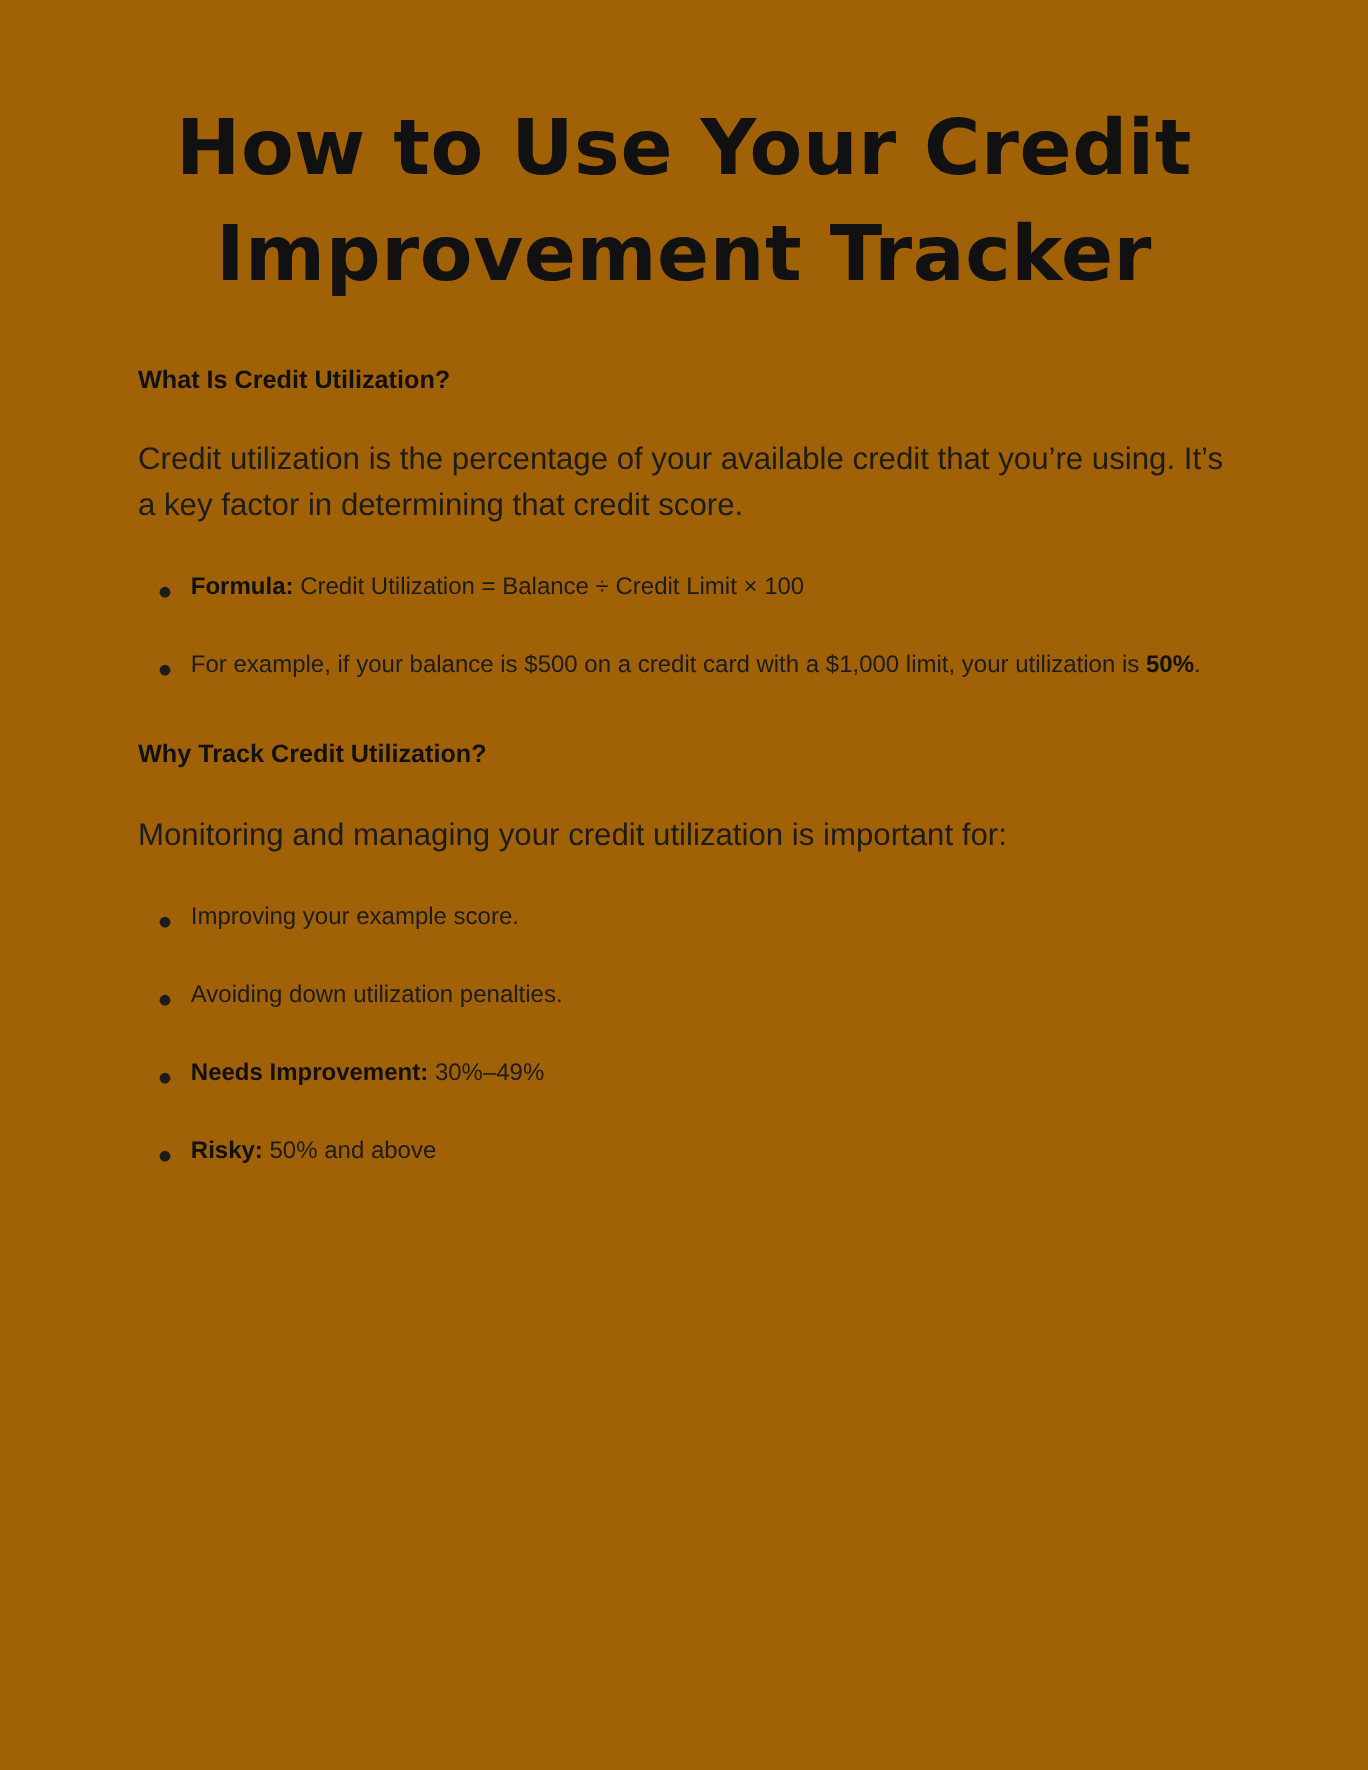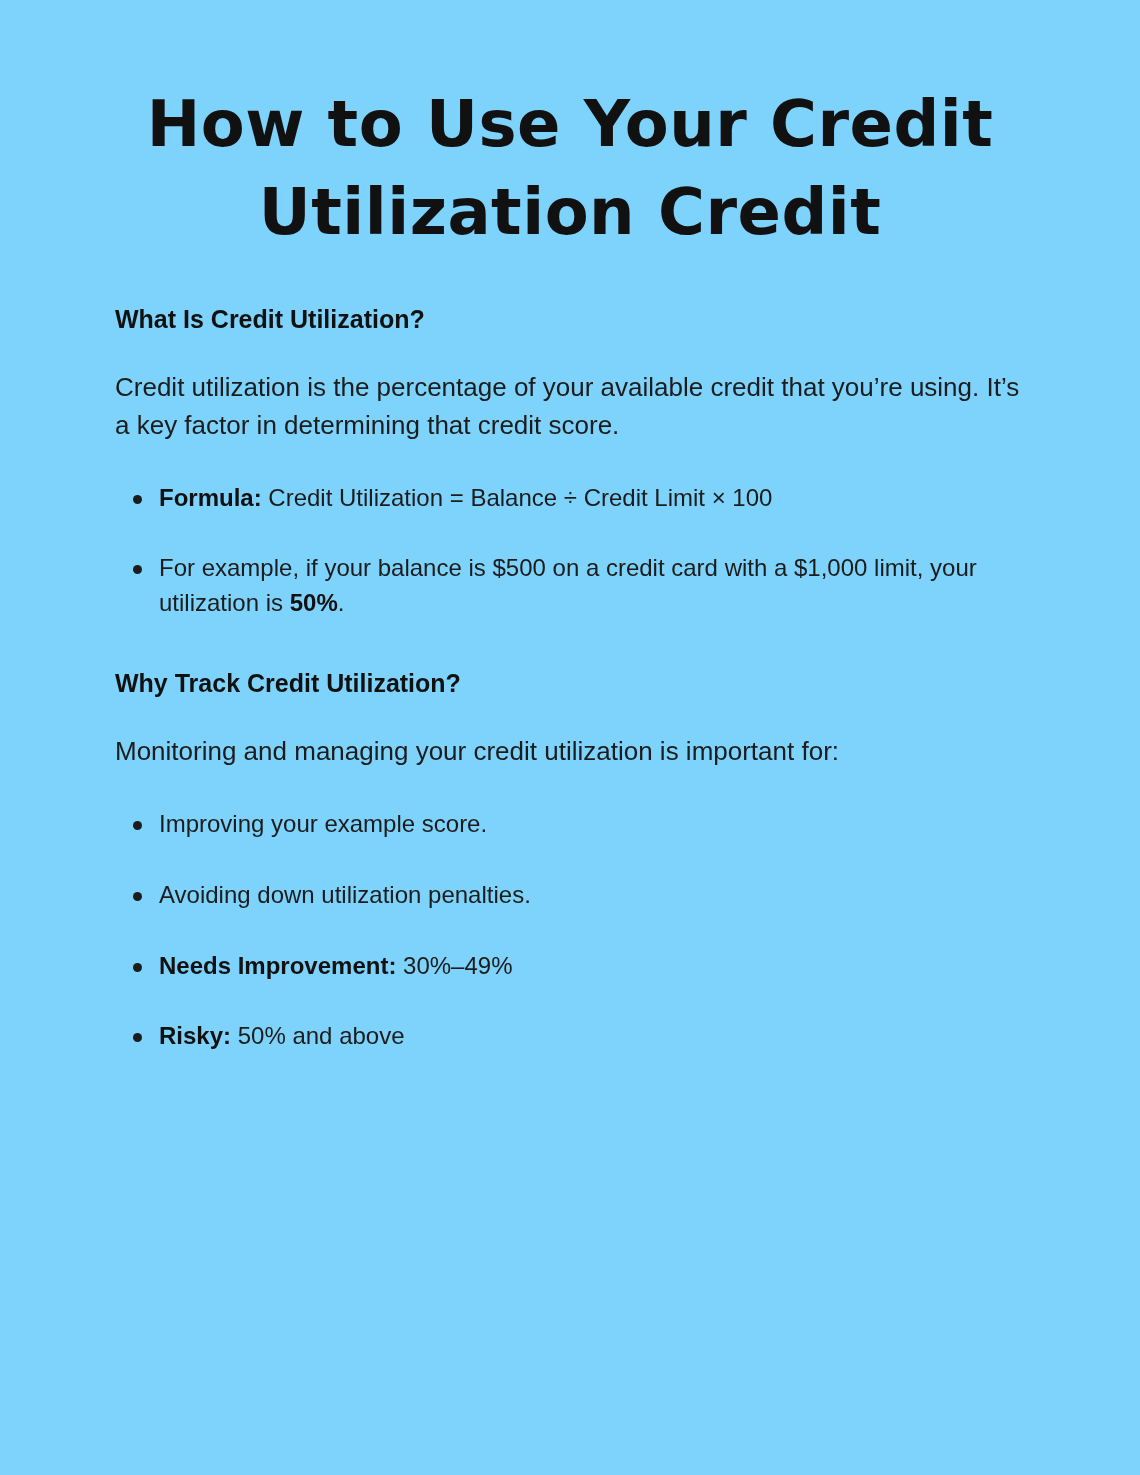--- a/index.html
+++ b/index.html
@@ -5,60 +5,60 @@
   html, body {
     margin: 0;
     padding: 0;
     background: #ffffff;
   }
   .page {
     position: relative;
     width: 1140px;
     height: 1475px;
     margin: 0 auto;
-    background: #7dd3fc;
+    background: #a16207;
     box-sizing: border-box;
     padding: 80px 115px 0 115px;
     font-family: "Liberation Sans", sans-serif;
     color: #1c1c1c;
     overflow: hidden;
   }
   h1.doc-title {
     font-family: "DejaVu Sans", sans-serif;
     font-weight: bold;
     font-size: 64px;
     line-height: 1.38;
     letter-spacing: 0.5px;
     text-align: center;
     color: #111111;
     margin: 0 -20px 10px -20px;
   }
   h1.doc-title span { display: block; }
   h2.section-heading {
-    font-size: 25px;
+    font-size: 21px;
     font-weight: bold;
     color: #111111;
     margin: 46px 0 0 0;
     line-height: 1.3;
   }
   p.body-text {
     font-size: 26px;
     font-weight: normal;
     line-height: 1.45;
     margin: 34px 0 0 0;
     color: #1c1c1c;
   }
   ul.bullet-list {
     list-style: none;
     margin: 0;
     padding: 0;
   }
   ul.bullet-list li {
     position: relative;
-    font-size: 24px;
+    font-size: 20px;
     line-height: 1.45;
     margin: 36px 0 0 0;
     padding-left: 44px;
     color: #1c1c1c;
   }
   ul.bullet-list li::before {
     content: "";
     position: absolute;
     left: 18px;
     top: 14px;
@@ -69,21 +69,21 @@
   }
   .b { font-weight: bold; color: #111111; }
 </style>
 </head>
 <body>
 
 <div class="page">
 
   <h1 class="doc-title">
     <span>How to Use Your Credit</span>
-    <span>Utilization Credit</span>
+    <span>Improvement Tracker</span>
   </h1>
 
   <section>
     <h2 class="section-heading">What Is Credit Utilization?</h2>
     <p class="body-text">Credit utilization is the percentage of your available credit that you’re using. It’s a key factor in determining that credit score.</p>
     <ul class="bullet-list">
       <li>
         <span class="b">Formula:</span><span> Credit Utilization = Balance ÷ Credit Limit × 100</span>
       </li>
       <li>

